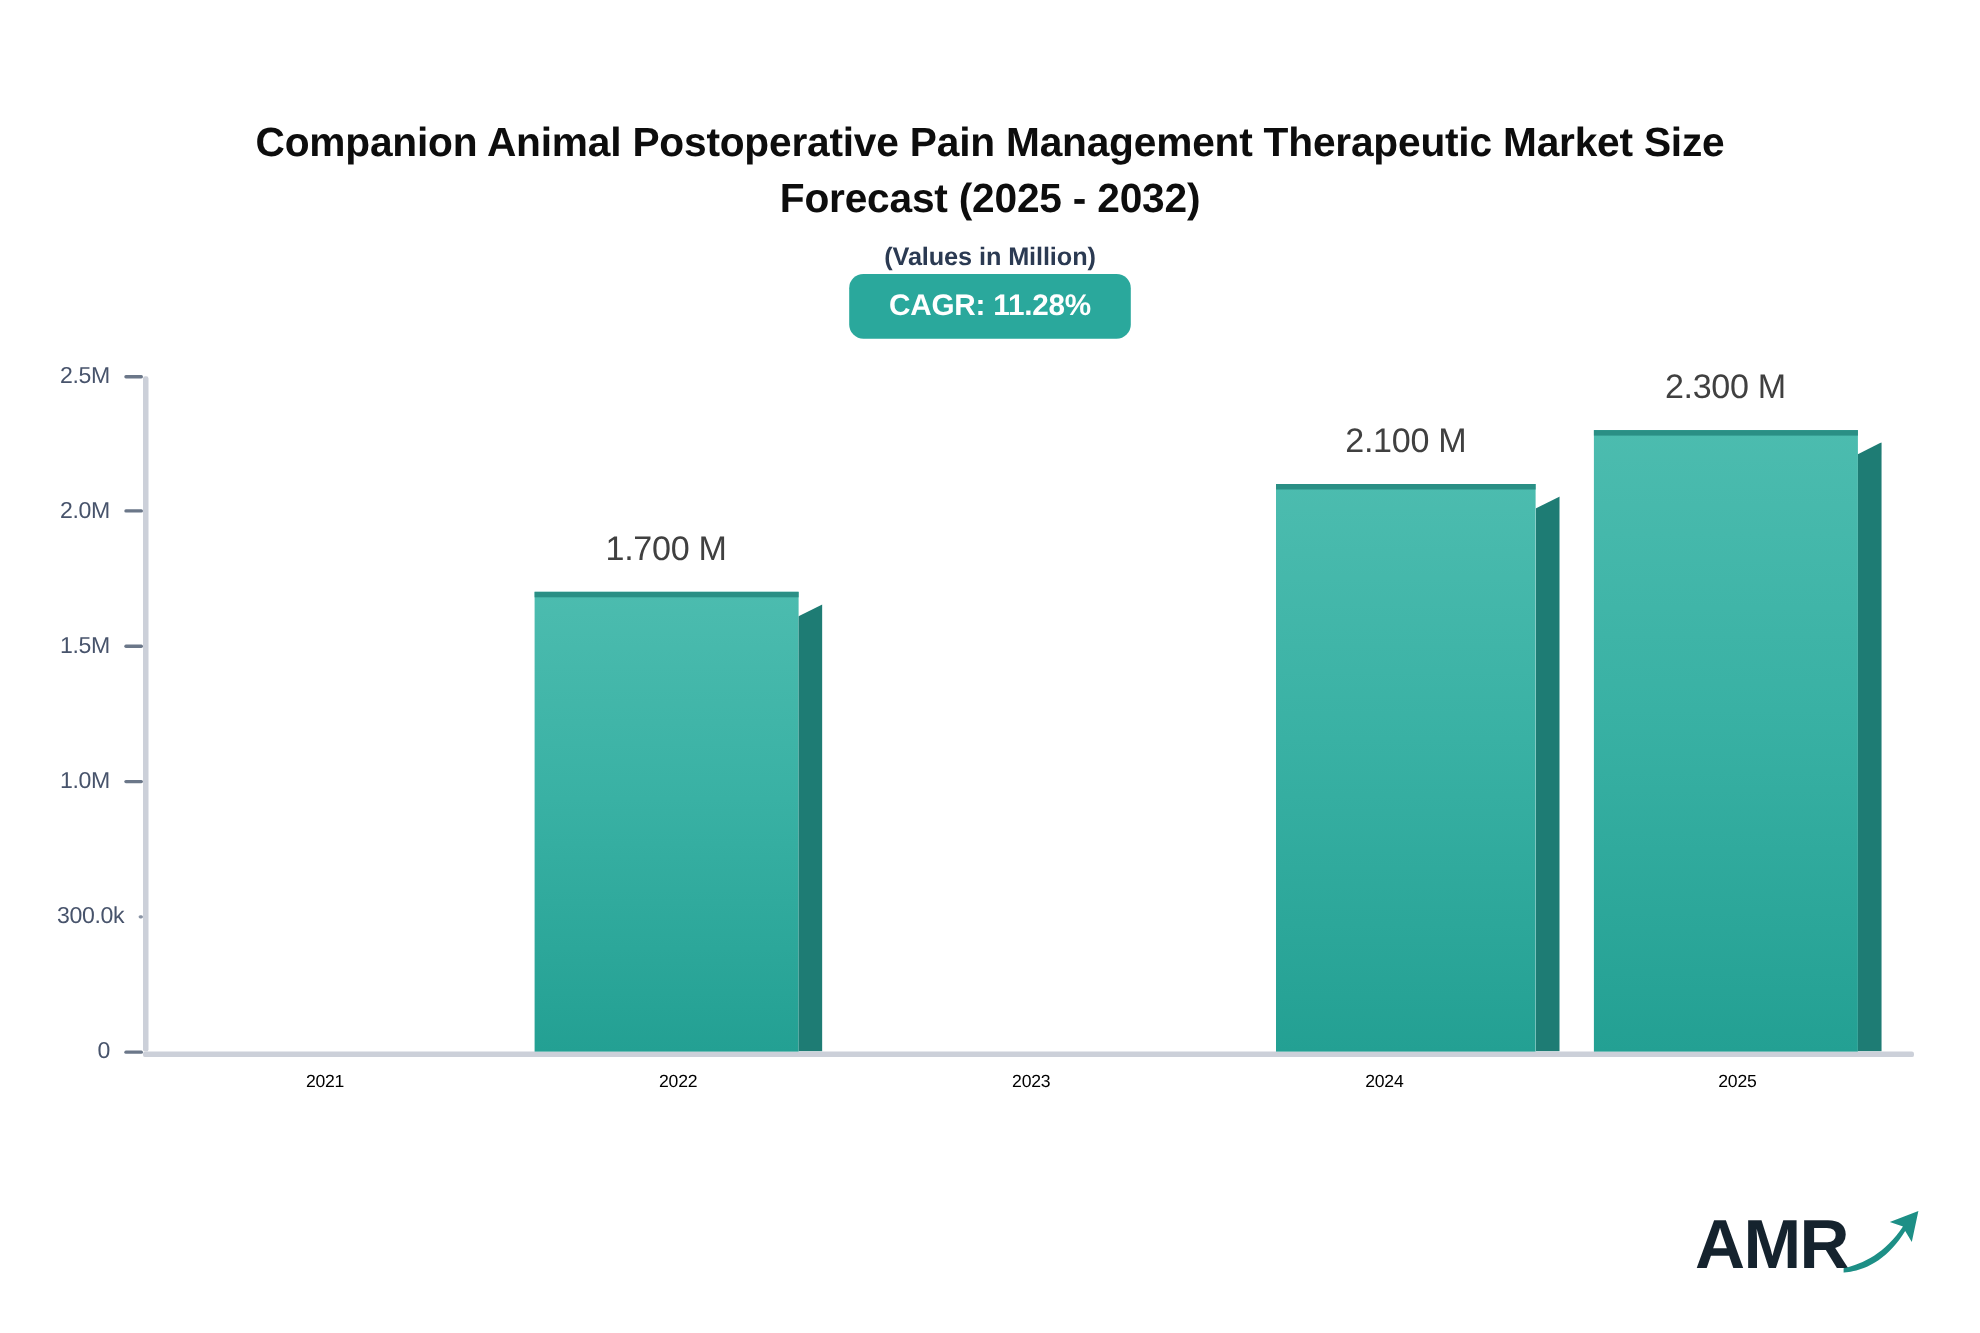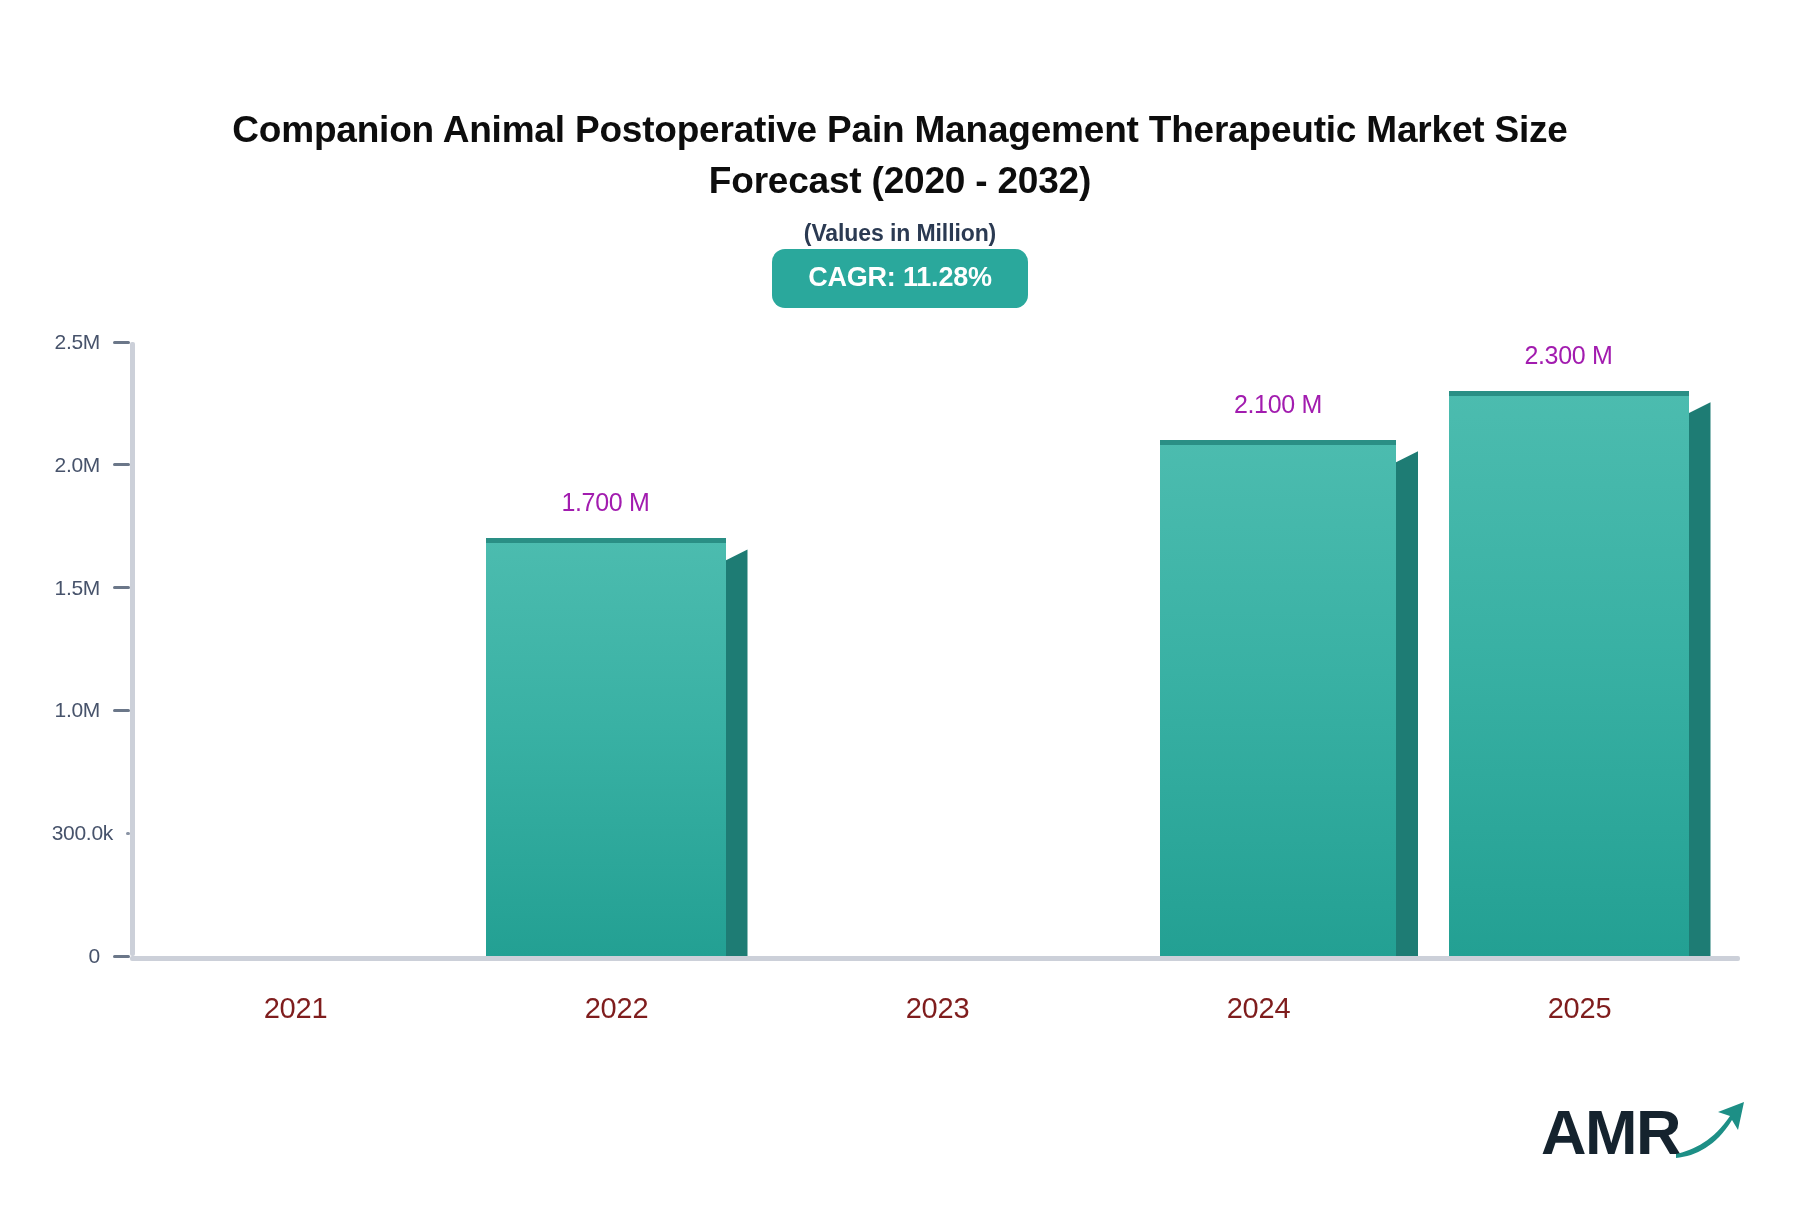--- a/index.html
+++ b/index.html
@@ -146,41 +146,41 @@
     width: 22px;
     height: calc(100% - 11px);
     background: #1e7c74;
     clip-path: polygon(0 11px, 100% 0, 100% 100%, 0 100%);
   }
   .bar-value {
     position: absolute;
     left: 0;
     width: calc(100% - 22px);
     text-align: center;
-    font-size: 25px;
-    color: #a21caf;
+    font-size: 31px;
+    color: #404040;
     letter-spacing: -0.3px;
     white-space: nowrap;
     margin-top: 48px;
   }
 
   
   .xlabels {
     position: absolute;
     left: 130px;
     top: 975px;
     width: 1610px;
     height: 40px;
   }
   .xlabel {
     position: absolute;
-    top: 17px;
-    text-align: center;
-    font-size: 29px;
-    color: #7f1d1d;
+    top: 0;
+    text-align: center;
+    font-size: 16px;
+    color: #000000;
     letter-spacing: -0.2px;
   }
 
   
   .logo {
     position: absolute;
     right: 54px;
     bottom: 48px;
     display: flex;
     align-items: flex-end;
@@ -197,21 +197,21 @@
     margin-left: -6px;
     margin-bottom: 2px;
   }
 </style>
 </head>
 <body>
 
 <div class="canvas">
 
   <div class="title-block">
-    <div class="chart-title">Companion Animal Postoperative Pain Management Therapeutic Market Size Forecast (2020 - 2032)</div>
+    <div class="chart-title">Companion Animal Postoperative Pain Management Therapeutic Market Size Forecast (2025 - 2032)</div>
     <div class="chart-subtitle">(Values in Million)</div>
   </div>
 
   <div class="cagr-wrap">
     <span class="cagr-badge">CAGR: 11.28%</span>
   </div>
 
   <div class="plot">
     <div class="axis-y-line"></div>
     <div class="axis-x-line"></div>

